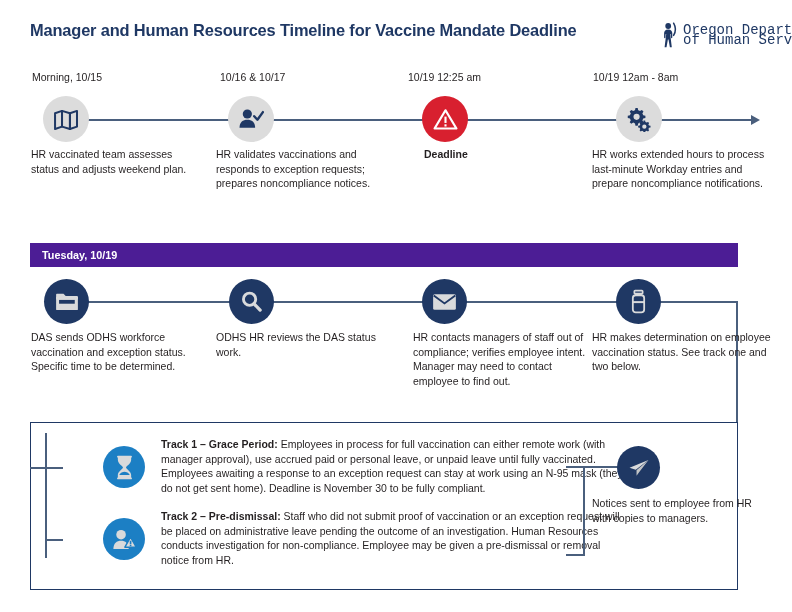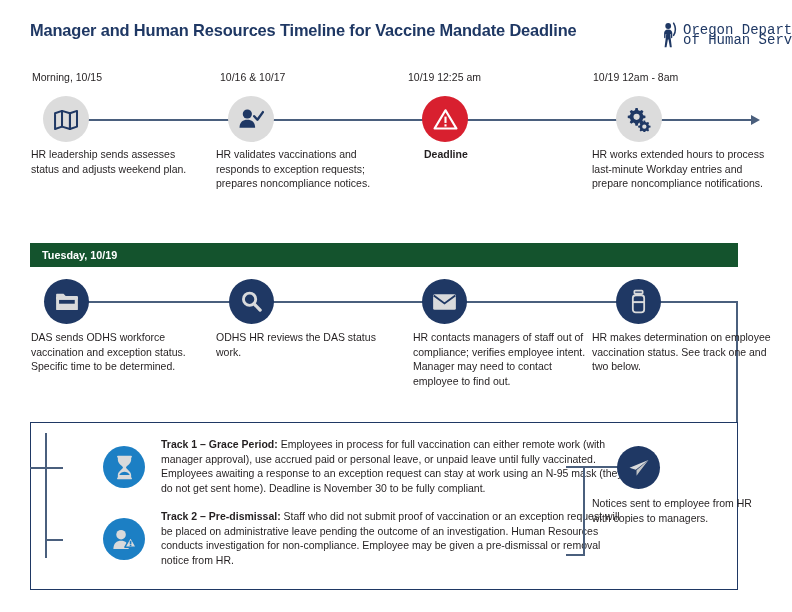--- a/index.html
+++ b/index.html
@@ -89,21 +89,21 @@
     position: absolute;
     font-size: 10.5px;
     line-height: 14.6px;
     color: #231f20;
   }
   .node-text.bold { font-weight: bold; }
 
   
   .section-bar {
     position: absolute;
-    background: #14532d;
+    background: #4c1d95;
     display: flex;
     align-items: center;
   }
   .section-bar-label {
     color: #ffffff;
     font-size: 10.8px;
     font-weight: bold;
     padding-left: 12px;
   }
 
@@ -164,21 +164,21 @@
 
     <div class="node">
       <div class="node-date" style="left:32px; top:71px;">Morning, 10/15</div>
       <div class="node-circle circle-gray" style="left:43px; top:96px; width:46px; height:46px;">
         <svg viewBox="0 0 26 22" width="25" height="21">
           <path d="M1 4.5 L8.3 2 L8.3 18.5 L1 21 Z" fill="none" stroke="#1F3864" stroke-width="2.1" stroke-linejoin="round"></path>
           <path d="M8.3 2 L16.6 4.5 L16.6 21 L8.3 18.5 Z" fill="none" stroke="#1F3864" stroke-width="2.1" stroke-linejoin="round"></path>
           <path d="M16.6 4.5 L24 2 L24 18.5 L16.6 21 Z" fill="none" stroke="#1F3864" stroke-width="2.1" stroke-linejoin="round"></path>
         </svg>
       </div>
-      <div class="node-text" style="left:31px; top:147px; width:160px;">HR leadership sends assesses status and adjusts weekend plan.</div>
+      <div class="node-text" style="left:31px; top:147px; width:160px;">HR vaccinated team assesses status and adjusts weekend plan.</div>
     </div>
 
     <div class="node">
       <div class="node-date" style="left:220px; top:71px;">10/16 &amp; 10/17</div>
       <div class="node-circle circle-gray" style="left:228px; top:96px; width:46px; height:46px;">
         <svg viewBox="0 0 28 24" width="26" height="22">
           <circle cx="10" cy="6.5" r="5" fill="#1F3864"></circle>
           <path d="M1.5 21.5 C1.5 15.3 5.3 12.8 10 12.8 C14.7 12.8 18.5 15.3 18.5 21.5 Z" fill="#1F3864"></path>
           <path d="M17.5 9 L21 12.8 L27 4.5" fill="none" stroke="#1F3864" stroke-width="2.6" stroke-linecap="round" stroke-linejoin="round"></path>
         </svg>

